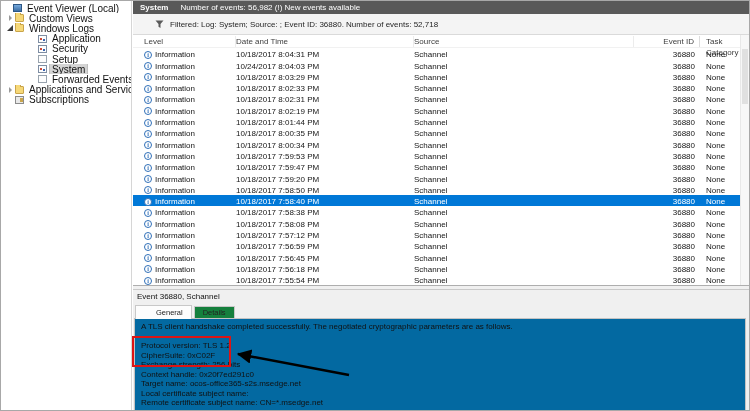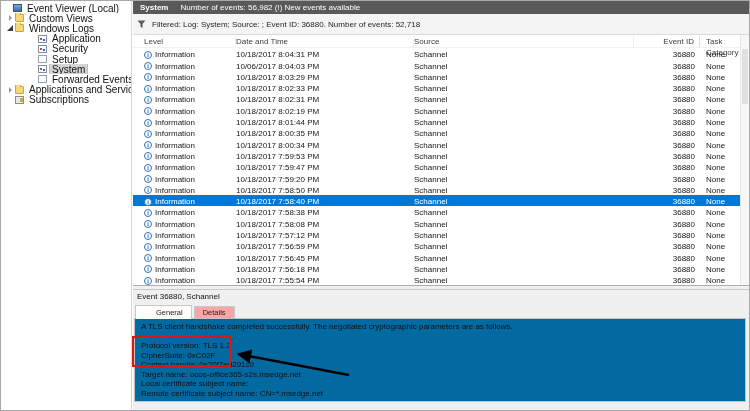--- a/index.html
+++ b/index.html
@@ -36,21 +36,21 @@
   .ic-log-plain { background:#fdfdfd; border:1px solid #98a3ae; }
   .ic-subscriptions { background:#e9e9e9; border:1px solid #8b8b8b; }
   .ic-subscriptions::after { content:""; position:absolute; right:0; top:1px; width:3px; height:4px; background:#caa64c; }
   .lbl { padding:0 2px; }
   
   .main { position:absolute; left:132px; top:0; right:0; bottom:0; display:flex; flex-direction:column; }
   .titlebar { flex:none; height:13px; background:#595959; color:#fff; font-size:8px;
     display:flex; align-items:center; padding-left:7px; }
   .titlebar .t { font-weight:bold; margin-right:12px; }
   .filterbar { flex:none; height:21px; background:#f4f4f4; border-bottom:1px solid #dadada;
-    display:flex; align-items:center; gap:6px; padding-left:4px; font-size:8px; color:#262626; }
+    display:flex; align-items:center; gap:6px; padding-left:22px; font-size:8px; color:#262626; }
   .table-wrap { flex:none; position:relative; background:#fff; }
   .thead { display:flex; height:13px; align-items:center; font-size:8px; color:#404040;
     border-bottom:1px solid #f1f1f1; padding-right:10px; }
   .thead > div { border-right:1px solid #ececec; height:11px; line-height:11px; }
   .thead > .c-eid { border-right:1px solid #dcdcdc; }
   .thead > .c-task { border-right:none; }
   .c-level { width:103px; padding-left:11px; flex:none; }
   .c-date { width:178px; flex:none; }
   .c-source { width:220px; flex:none; }
   .c-eid { width:66px; flex:none; text-align:right; padding-right:5px; }
@@ -66,21 +66,21 @@
   .vscroll .thumb { position:absolute; left:1px; right:1px; top:14px; height:55px; background:#e0e0e0; }
   .splitter { flex:none; height:5px; background:#f0f0f0;
     border-top:1px solid #aeaeae; border-bottom:1px solid #c9c9c9; }
   
   .detail { flex:1; background:#f0f0f0; display:flex; flex-direction:column; overflow:hidden; }
   .detail-header { flex:none; height:13px; display:flex; align-items:center;
     padding-left:4px; font-size:8px; color:#111; }
   .tabstrip { flex:none; height:15px; display:flex; align-items:flex-end; padding-left:2px; gap:2px;
     position:relative; z-index:2; }
   .tab { font-size:7.5px; height:12px; line-height:11px; padding:0 8px; color:#222;
-    background:#fca5a5; border:1px solid #c8c8c8; border-bottom:none; }
+    background:#15803d; border:1px solid #c8c8c8; border-bottom:none; }
   .tab.active { background:#fdfdfd; height:14px; line-height:13px; margin-bottom:-1px;padding-left:20px; }
   .content-box { flex:1; margin:0 3px 12px 1px; background:#0369a1; border:1px solid #c3c3c3;
     padding:3px 6px; font-size:8px; line-height:9.5px; color:#111; }
   .params { margin-top:9.5px; }
   .param-line { white-space:pre; }
   
   .redbox { position:absolute; left:131px; top:335px; width:99px; height:31px;
     border:2px solid #dd1414; z-index:5; }
   .arrow-svg { position:absolute; left:0; top:0; z-index:6; pointer-events:none; }
 </style>
@@ -171,21 +171,21 @@
             <div class="c-date">10/18/2017 8:04:31 PM</div>
             <div class="c-source">Schannel</div>
             <div class="c-eid">36880</div>
             <div class="c-task">None</div>
           </div>
           <div class="trow">
             <div class="c-level">
               <span class="info-ic">i</span>
               <span>Information</span>
             </div>
-            <div class="c-date">10/06/2017 8:04:03 PM</div>
+            <div class="c-date">10/24/2017 8:04:03 PM</div>
             <div class="c-source">Schannel</div>
             <div class="c-eid">36880</div>
             <div class="c-task">None</div>
           </div>
           <div class="trow">
             <div class="c-level">
               <span class="info-ic">i</span>
               <span>Information</span>
             </div>
             <div class="c-date">10/18/2017 8:03:29 PM</div>
@@ -386,20 +386,21 @@
       <div class="tabstrip">
           <div class="tab active">General</div>
           <div class="tab">Details</div>
         </div>
       <div class="content-box">
         <div>A TLS client handshake completed successfully. The negotiated cryptographic parameters are as follows.</div>
         <div class="params">
           <div>
               <div class="param-line">Protocol version: TLS 1.2</div>
               <div class="param-line">CipherSuite: 0xC02F</div>
+              <div class="param-line">Exchange strength: 256 bits</div>
             </div>
           <div>
               <div class="param-line">Context handle: 0x20f7ed291c0</div>
               <div class="param-line">Target name: ocos-office365-s2s.msedge.net</div>
               <div class="param-line">Local certificate subject name:</div>
               <div class="param-line">Remote certificate subject name: CN=*.msedge.net</div>
             </div>
         </div>
       </div>
     </div>

